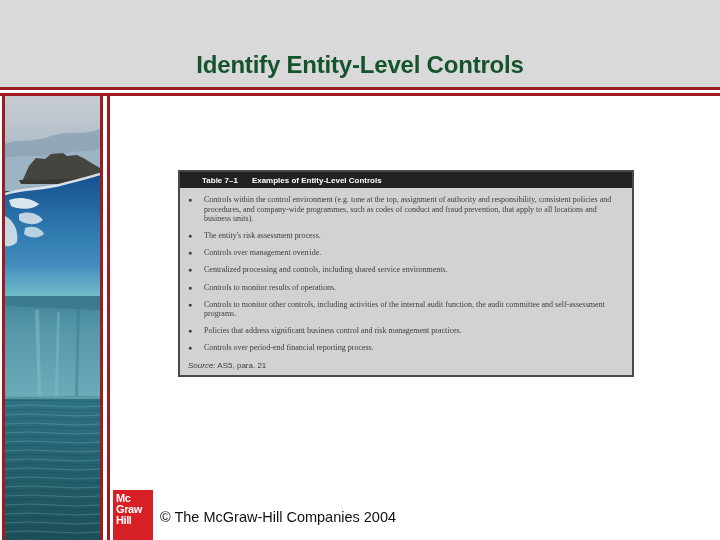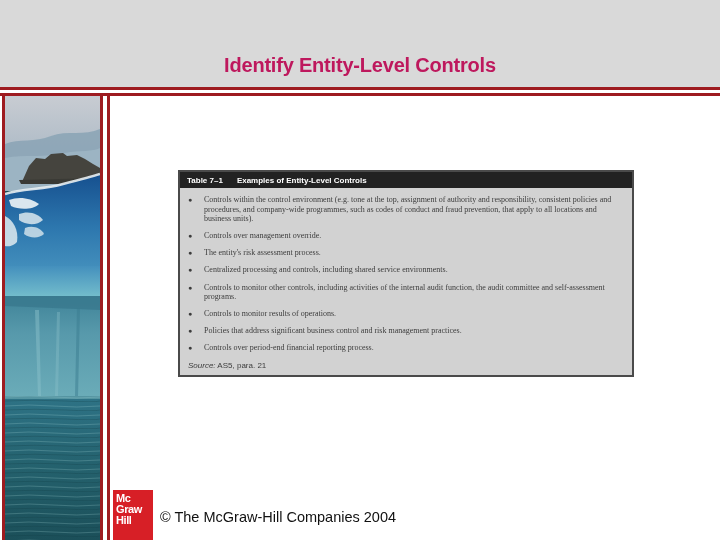--- a/index.html
+++ b/index.html
@@ -9,21 +9,21 @@
     font-family:"Liberation Sans", sans-serif;
   }
   
   .band{
     position:absolute;left:0;top:0;width:720px;height:87px;
     background:#d9d9d9;
     display:flex;align-items:flex-end;justify-content:center;
   }
   .band h1{
     margin:0 0 7px 0;
-    font-size:20px;line-height:30px;font-weight:bold;color:#be185d;
+    font-size:24px;line-height:30px;font-weight:bold;color:#14532d;
     letter-spacing:-0.2px;
   }
   
   .rule{position:absolute;left:0;width:720px;height:3px;background:#9e1b20;}
   .rule.r1{top:87px;}
   .rule.r2{top:93px;}
   
   .left-box{
     position:absolute;left:2px;top:96px;width:101px;height:446px;
     border-left:3px solid #9e1b20;border-right:3px solid #9e1b20;
@@ -38,21 +38,21 @@
   }
   
   .elc-table{
     position:absolute;left:68px;top:74px;width:456px;
     border:2px solid #4a4a4a;box-sizing:border-box;
     background:#d2d2d2;
   }
   .elc-table .thead{
     background:#222222;color:#ffffff;
     font-size:8px;font-weight:bold;
-    padding:4px 7px 3px 7px;line-height:9px;
+    padding:4px 7px 3px 22px;line-height:9px;
   }
   .elc-table .thead .tlabel{margin-right:14px;}
   .elc-table .tbody{
     padding:7px 10px 5px 8px;
     color:#3c3c3c;font-size:8px;line-height:9.6px;
   }
   .bullet-row{display:flex;margin-bottom:7.5px;}
   .bullet-row .dot{width:16px;flex:0 0 16px;font-size:7px;line-height:9.6px;color:#3c3c3c;}
   .bullet-row .btxt{flex:1;font-family:Liberation Serif, serif;}
   .source-line{margin-top:5px;font-size:8px;line-height:9.6px;color:#3c3c3c;}
@@ -151,41 +151,41 @@
     <div class="tbody">
       <div>
 
           <div class="bullet-row">
             <span class="dot">●</span>
             <span class="btxt">Controls within the control environment (e.g. tone at the top, assignment of authority and responsibility, consistent policies and procedures, and company-wide programmes, such as codes of conduct and fraud prevention, that apply to all locations and business units).</span>
           </div>
 
           <div class="bullet-row">
             <span class="dot">●</span>
+            <span class="btxt">The entity's risk assessment process.</span>
+          </div>
+
+          <div class="bullet-row">
+            <span class="dot">●</span>
             <span class="btxt">Controls over management override.</span>
           </div>
 
           <div class="bullet-row">
             <span class="dot">●</span>
-            <span class="btxt">The entity's risk assessment process.</span>
-          </div>
-
-          <div class="bullet-row">
-            <span class="dot">●</span>
             <span class="btxt">Centralized processing and controls, including shared service environments.</span>
           </div>
 
           <div class="bullet-row">
             <span class="dot">●</span>
+            <span class="btxt">Controls to monitor results of operations.</span>
+          </div>
+
+          <div class="bullet-row">
+            <span class="dot">●</span>
             <span class="btxt">Controls to monitor other controls, including activities of the internal audit function, the audit committee and self-assessment programs.</span>
-          </div>
-
-          <div class="bullet-row">
-            <span class="dot">●</span>
-            <span class="btxt">Controls to monitor results of operations.</span>
           </div>
 
           <div class="bullet-row">
             <span class="dot">●</span>
             <span class="btxt">Policies that address significant business control and risk management practices.</span>
           </div>
 
           <div class="bullet-row">
             <span class="dot">●</span>
             <span class="btxt">Controls over period-end financial reporting process.</span>

